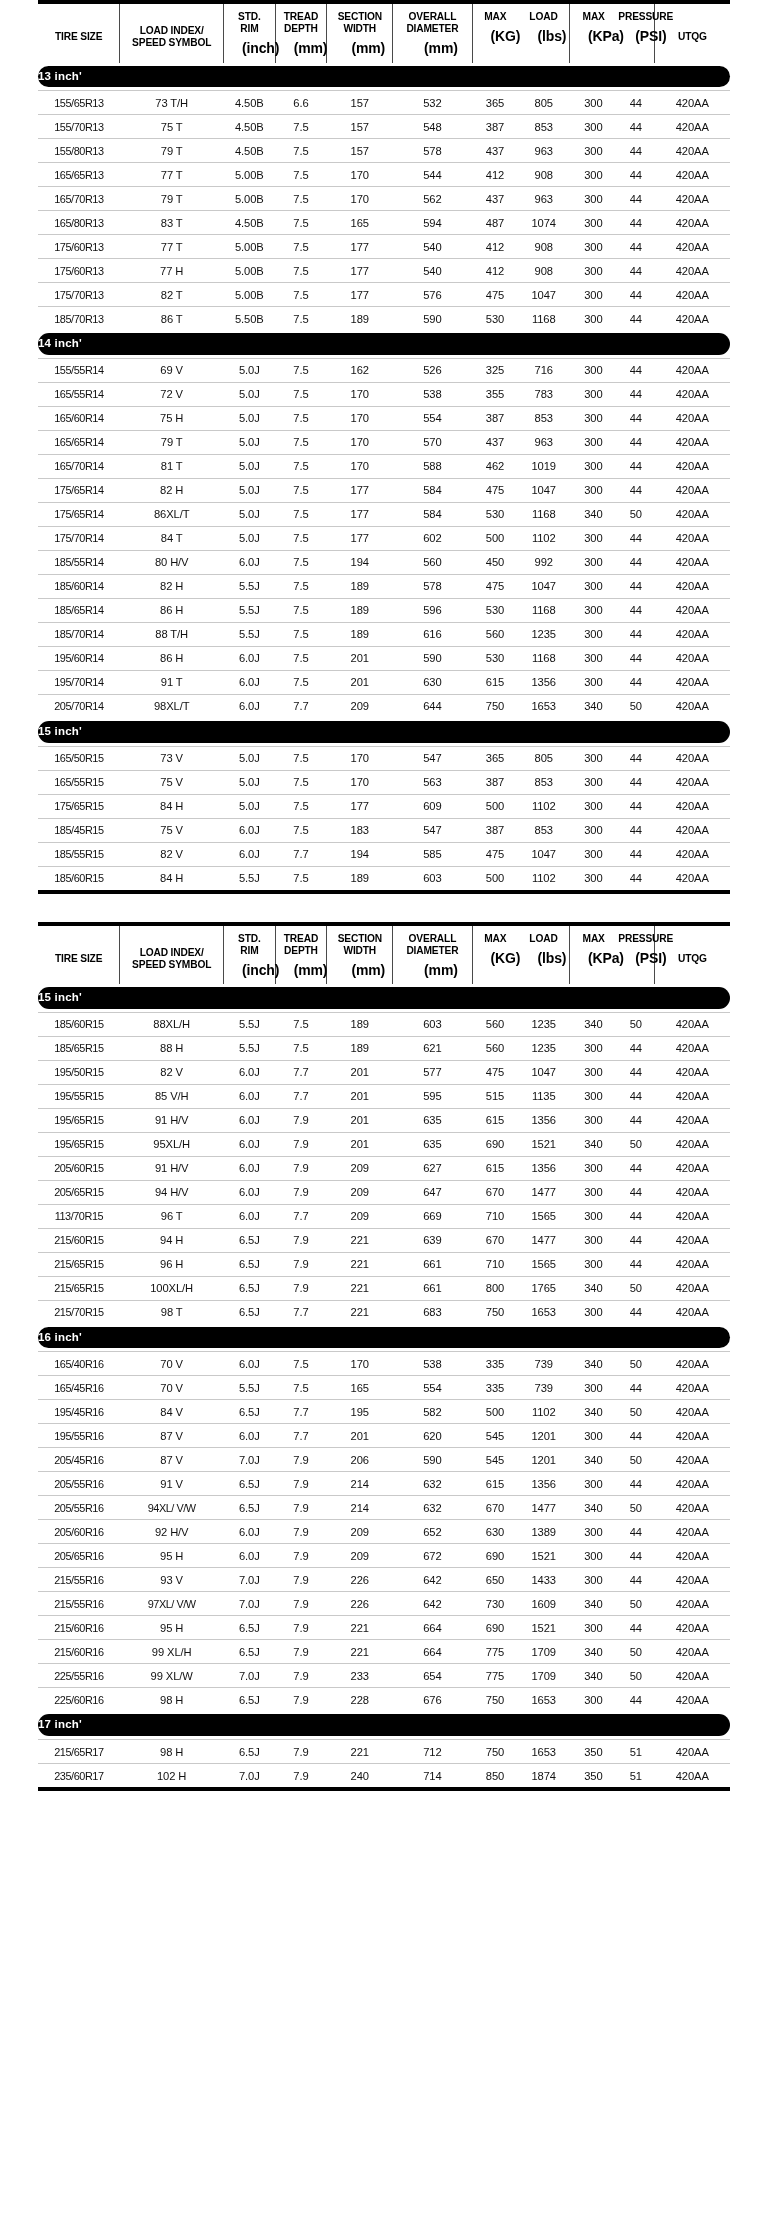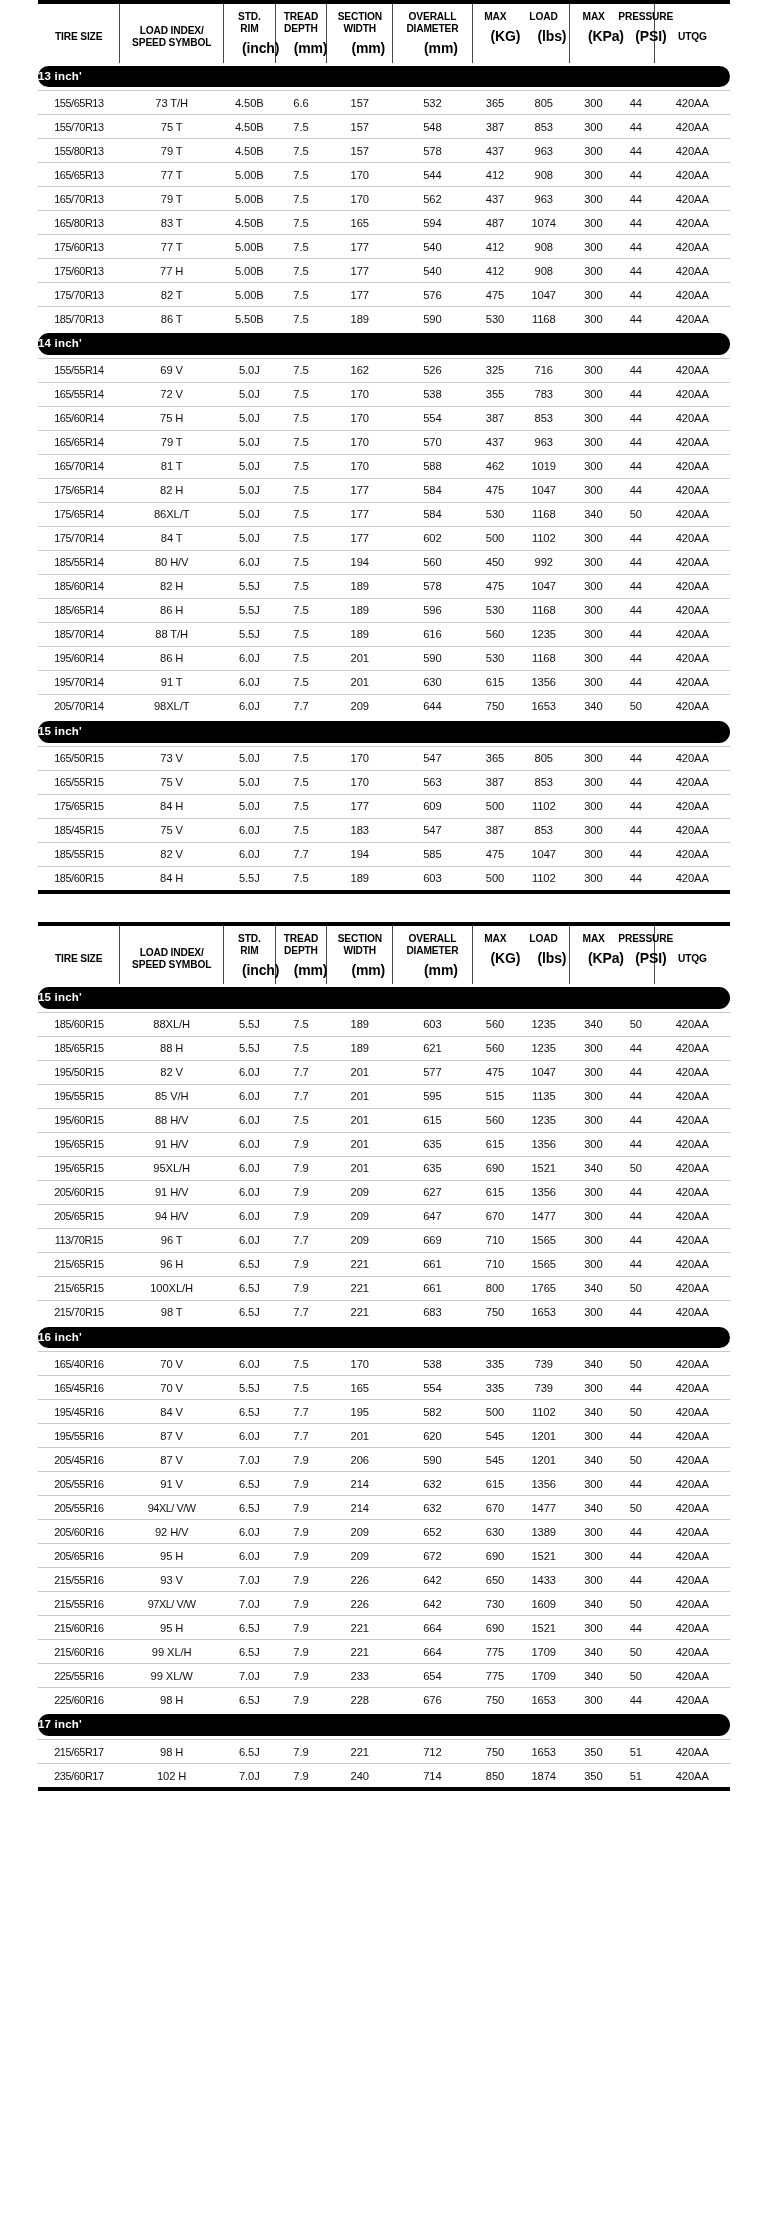--- a/index.html
+++ b/index.html
@@ -719,33 +719,20 @@
               <td>7.7</td>
               <td>201</td>
               <td>595</td>
               <td>515</td>
               <td>1135</td>
               <td>300</td>
               <td>44</td>
               <td>420AA</td>
             </tr>
             <tr class="data">
-              <td class="tight">195/60R15</td>
-              <td>88 H/V</td>
-              <td>6.0J</td>
-              <td>7.5</td>
-              <td>201</td>
-              <td>615</td>
-              <td>560</td>
-              <td>1235</td>
-              <td>300</td>
-              <td>44</td>
-              <td>420AA</td>
-            </tr>
-            <tr class="data">
               <td class="tight">195/65R15</td>
               <td>91 H/V</td>
               <td>6.0J</td>
               <td>7.9</td>
               <td>201</td>
               <td>635</td>
               <td>615</td>
               <td>1356</td>
               <td>300</td>
               <td>44</td>
@@ -792,20 +779,33 @@
             </tr>
             <tr class="data">
               <td class="tight">113/70R15</td>
               <td>96 T</td>
               <td>6.0J</td>
               <td>7.7</td>
               <td>209</td>
               <td>669</td>
               <td>710</td>
               <td>1565</td>
+              <td>300</td>
+              <td>44</td>
+              <td>420AA</td>
+            </tr>
+            <tr class="data">
+              <td class="tight">215/60R15</td>
+              <td>94 H</td>
+              <td>6.5J</td>
+              <td>7.9</td>
+              <td>221</td>
+              <td>639</td>
+              <td>670</td>
+              <td>1477</td>
               <td>300</td>
               <td>44</td>
               <td>420AA</td>
             </tr>
             <tr class="data">
               <td class="tight">215/65R15</td>
               <td>96 H</td>
               <td>6.5J</td>
               <td>7.9</td>
               <td>221</td>

